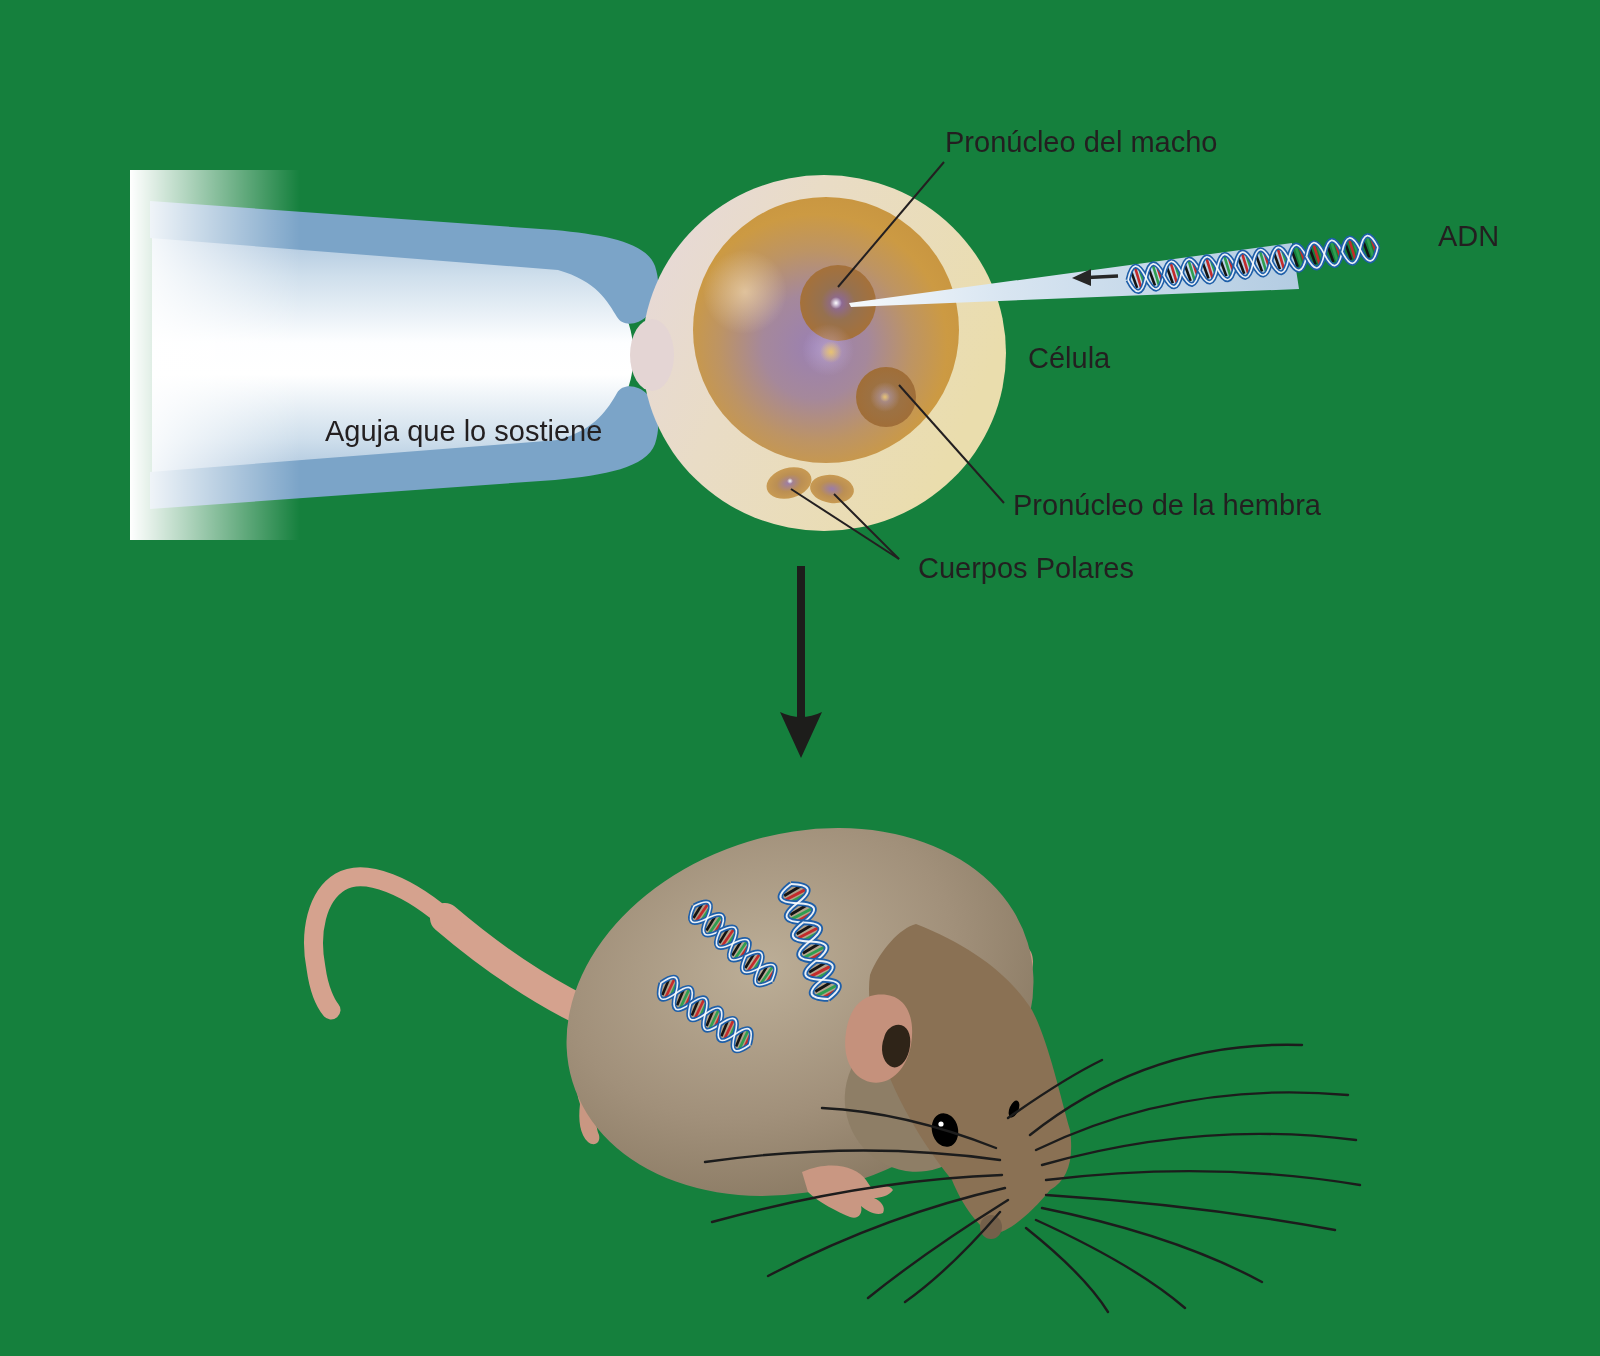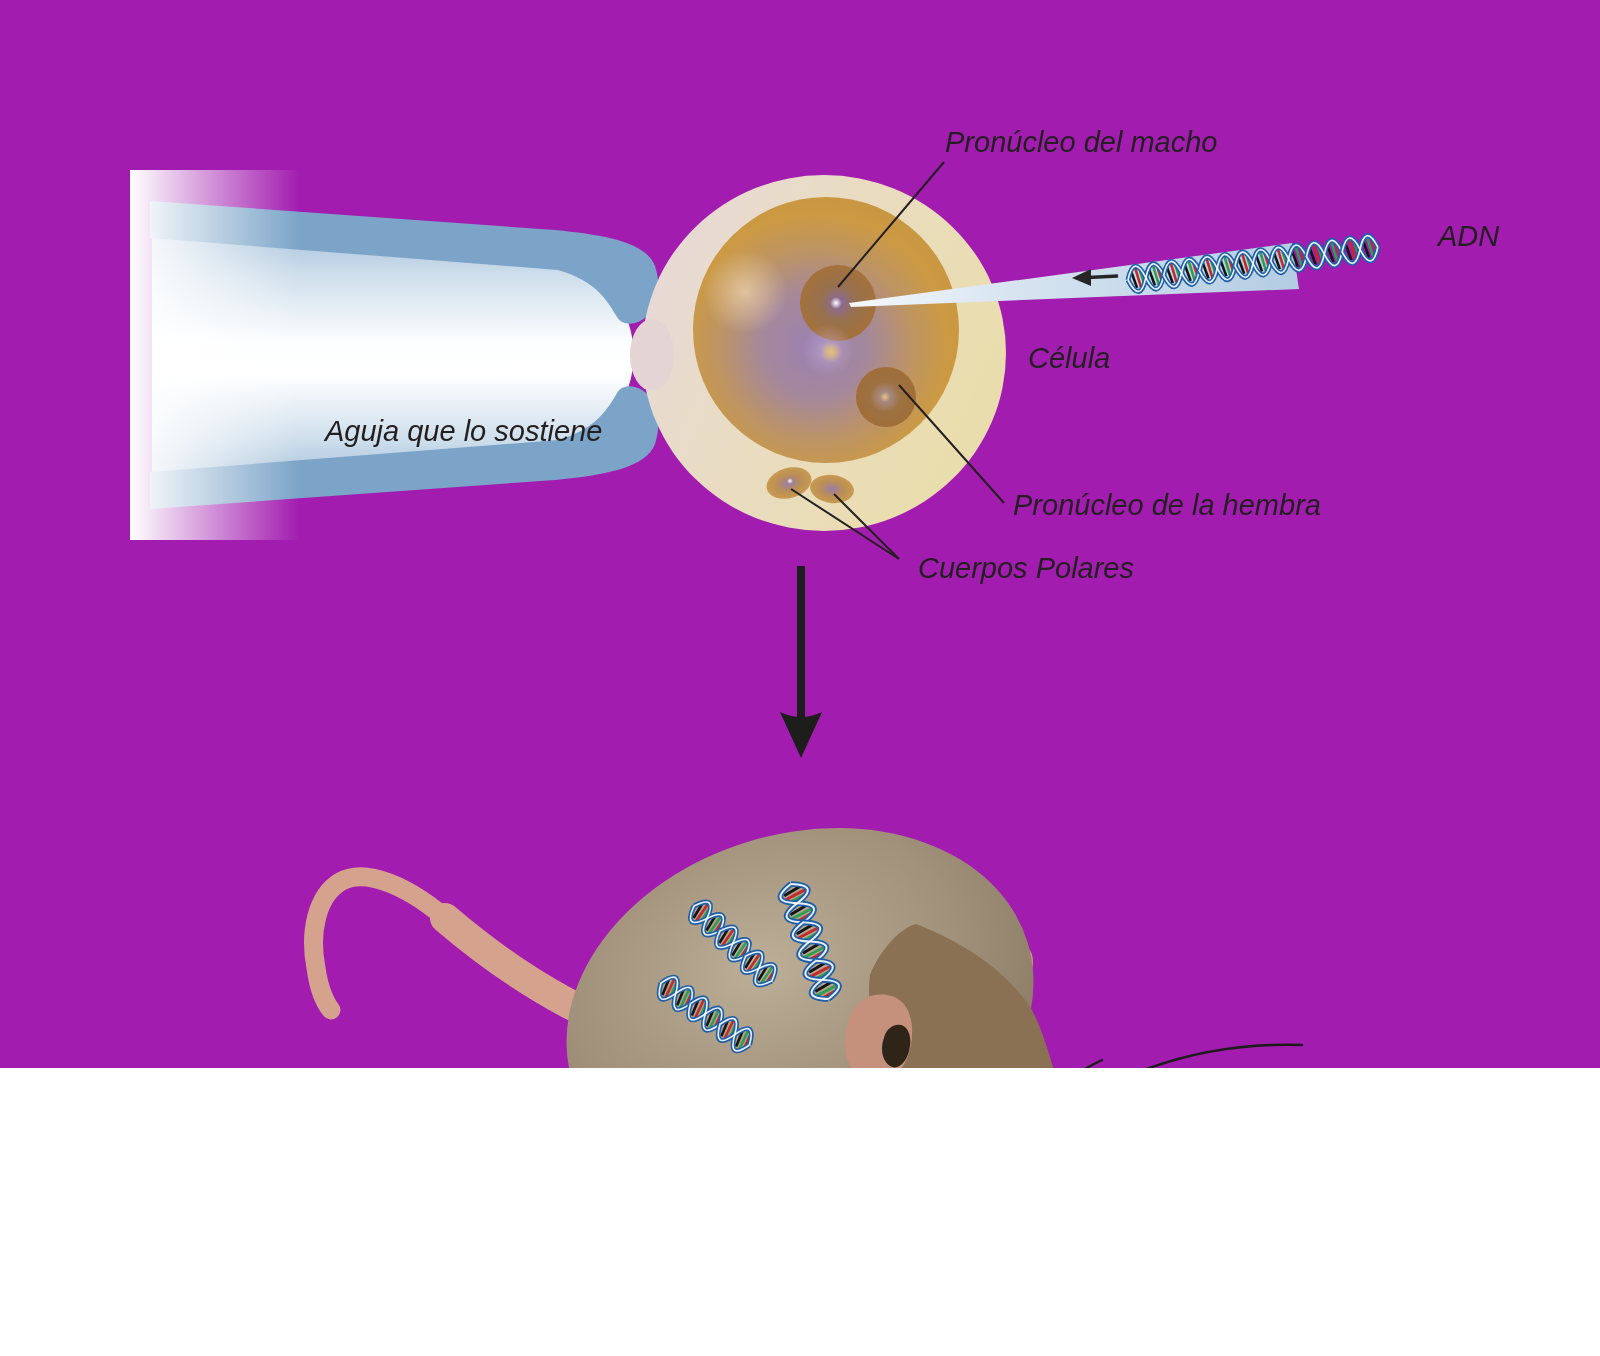--- a/index.html
+++ b/index.html
@@ -1,17 +1,17 @@
 <!DOCTYPE html>
 <html><head>
 <meta charset="utf-8">
 <style>
   html,body{margin:0;padding:0;background:#ffffff;}
-  .stage{position:relative;width:1600px;height:1068px;background:#a21caf;overflow:hidden;
-         font-family:"Liberation Sans", sans-serif;font-style:italic;}
+  .stage{position:relative;width:1600px;height:1356px;background:#15803d;overflow:hidden;
+         font-family:"Liberation Sans", sans-serif;}
   svg{display:block;}
   text.lbl{font-family:"Liberation Sans", sans-serif;font-size:29px;fill:#231f20;}
 </style>
 </head>
 <body>
 
 <div class="stage">
 <svg width="1600" height="1356" viewBox="0 0 1600 1356" xmlns="http://www.w3.org/2000/svg">
   <defs>
 

